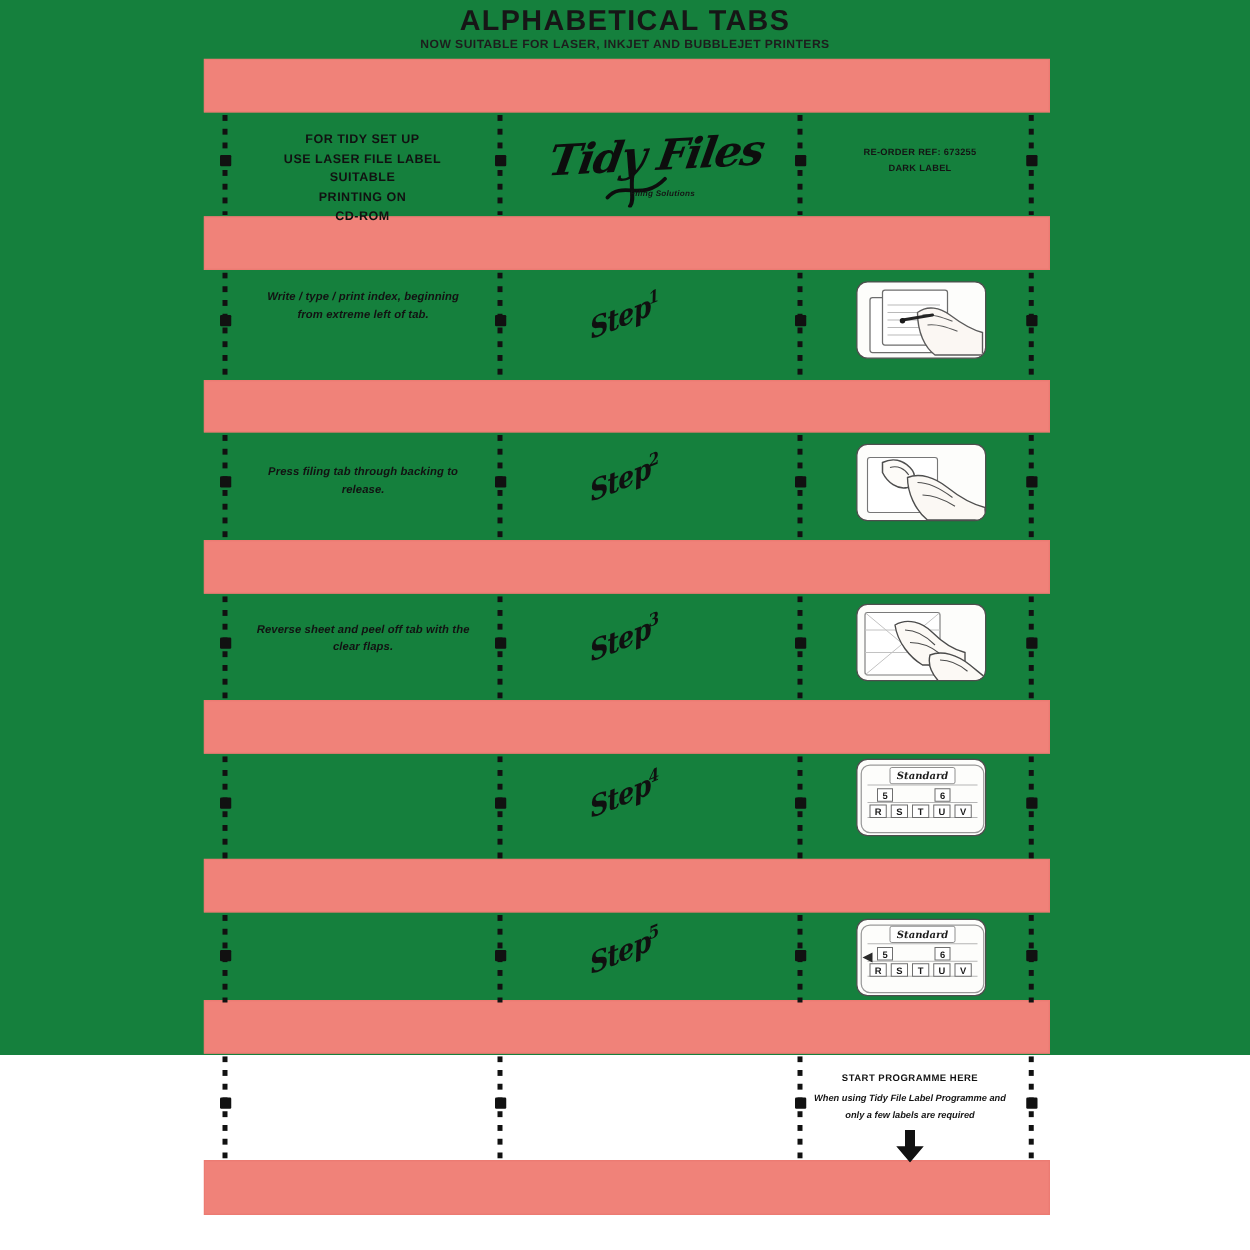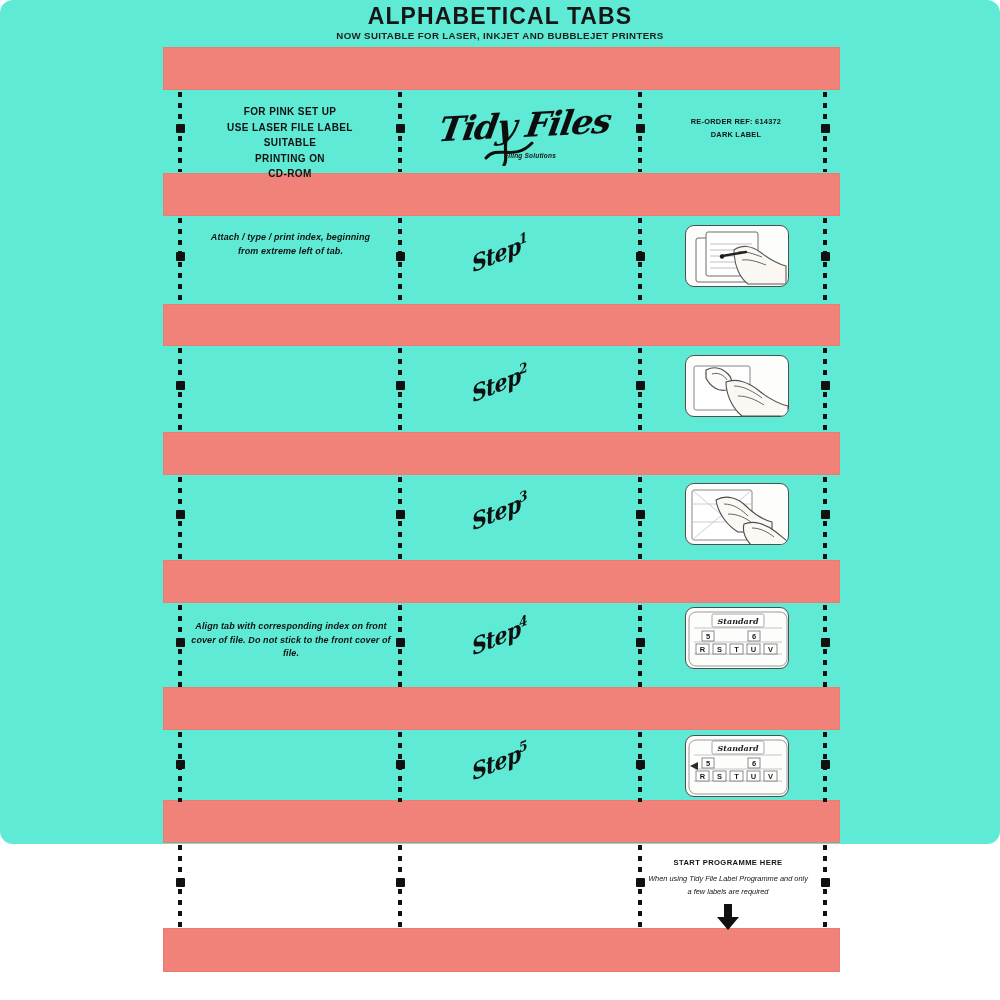--- a/index.html
+++ b/index.html
@@ -6,22 +6,21 @@
   html, body {
     width: 1000px; height: 1000px;
     background: #ffffff;
     font-family: "Liberation Sans", sans-serif;
     overflow: hidden;
   }
 
   #sheet {
     position: relative;
     width: 1000px; height: 844px;
-    background: #5eead4;
-    border-radius: 13px;
+    background: #15803d;
   }
 
   
   #header {
     position: absolute;
     left: 0; top: 4px;
     width: 1000px;
     text-align: center;
   }
   #doc-title {
@@ -172,21 +171,21 @@
   }
   #start-print .sp-title {
     font-size: 7.6px;
     font-weight: bold;
     letter-spacing: .4px;
     color: #131313;
   }
   #start-print .sp-body {
     margin-top: 6px;
     font-size: 7.4px;
-    font-weight: normal;
+    font-weight: bold;
     font-style: italic;
     line-height: 1.75;
     color: #141414;
   }
   #start-print .sp-arrow {
     margin: 5px auto 0;
     width: 26px; height: 26px;
   }
 </style>
 </head>
@@ -293,42 +292,42 @@
       <span class="reg" style="top:33px;"></span>
     </div>
   <div class="perf" style="left:638px; top:845px; height:82px;">
       <span class="reg" style="top:33px;"></span>
     </div>
   <div class="perf" style="left:823px; top:845px; height:82px;">
       <span class="reg" style="top:33px;"></span>
     </div>
 
   <div class="setup-text">
-    <div>FOR PINK SET UP</div>
+    <div>FOR TIDY SET UP</div>
     <div>USE LASER FILE LABEL</div>
     <div>SUITABLE</div>
     <div>PRINTING ON</div>
     <div>CD-ROM</div>
   </div>
 
   <div id="logo">
     <span class="wordmark">Tidy Files</span>
     <svg class="swoosh" viewBox="0 0 52 28">
       <path d="M2 20 C14 6, 30 24, 48 5" stroke="#0d0d0d" stroke-width="3" fill="none" stroke-linecap="round"></path>
       <path d="M22 2 C20 12, 24 22, 20 27" stroke="#0d0d0d" stroke-width="3.2" fill="none" stroke-linecap="round"></path>
     </svg>
     <span class="tagline">Filing Solutions</span>
   </div>
 
   <div id="reorder">
-    <div>RE-ORDER REF: 614372</div>
+    <div>RE-ORDER REF: 673255</div>
     <div>DARK LABEL</div>
   </div>
 
-  <div class="cell-text" style="left:203px;top:231px;width:175px;">Attach / type / print index, beginning from extreme left of tab.</div>
+  <div class="cell-text" style="left:203px;top:231px;width:175px;">Write / type / print index, beginning from extreme left of tab.</div>
   <div class="step-label" style="left:470px;top:240px;">
     <span>Step</span><sup>1</sup>
   </div>
   <div class="illus" style="left:685px;top:225px;">
     <svg viewBox="0 0 104 62" width="104" height="62">
       <rect x="10" y="12" width="52" height="44" rx="2" fill="#fff" stroke="#6d6d6d" stroke-width="1"></rect>
       <rect x="20" y="6" width="52" height="44" rx="2" fill="#fff" stroke="#6d6d6d" stroke-width="1"></rect>
       <g stroke="#b9b9b9" stroke-width=".9">
         <line x1="24" y1="18" x2="66" y2="18"></line>
           <line x1="24" y1="24" x2="66" y2="24"></line>
@@ -337,55 +336,56 @@
         <line x1="24" y1="42" x2="66" y2="42"></line>
       </g>
       <path d="M48 24 C56 18, 66 20, 74 26 C82 32, 92 38, 100 40 L100 58 L62 58 C54 52, 48 40, 48 24 Z" fill="#fbf7f3" stroke="#5b5b5b" stroke-width="1.1"></path>
       <path d="M52 26 C60 25, 68 28, 76 31" stroke="#5b5b5b" stroke-width=".9" fill="none"></path>
       <path d="M56 34 C64 33, 72 36, 80 39" stroke="#5b5b5b" stroke-width=".9" fill="none"></path>
       <path d="M36 30 L60 26" stroke="#232323" stroke-width="2.4" stroke-linecap="round"></path>
       <circle cx="36" cy="30.5" r="2.2" fill="#1a1a1a"></circle>
     </svg>
   </div>
 
+  <div class="cell-text" style="left:203px;top:371px;width:175px;">Press filing tab through backing to release.</div>
   <div class="step-label" style="left:470px;top:370px;">
     <span>Step</span><sup>2</sup>
   </div>
   <div class="illus" style="left:685px;top:355px;">
     <svg viewBox="0 0 104 62" width="104" height="62">
       <rect x="8" y="10" width="56" height="44" rx="2" fill="#fff" stroke="#777" stroke-width=".9"></rect>
       <path d="M20 14 C28 10, 36 12, 42 18 C48 24, 46 32, 40 34 C32 36, 24 30, 20 22 Z" fill="#fdfbf8" stroke="#4f4f4f" stroke-width="1.2"></path>
       <path d="M26 18 C32 16, 38 19, 41 24" stroke="#4f4f4f" stroke-width=".9" fill="none"></path>
       <path d="M40 26 C50 22, 62 26, 72 34 C82 42, 94 48, 102 50 L102 60 L56 60 C46 52, 40 38, 40 26 Z" fill="#fbf8f4" stroke="#4f4f4f" stroke-width="1.1"></path>
       <path d="M48 30 C58 30, 68 36, 76 42" stroke="#4f4f4f" stroke-width=".85" fill="none"></path>
       <path d="M52 40 C62 40, 70 44, 78 49" stroke="#4f4f4f" stroke-width=".85" fill="none"></path>
     </svg>
   </div>
 
+  <div class="cell-text" style="left:203px;top:497px;width:175px;">Reverse sheet and peel off tab with the clear flaps.</div>
   <div class="step-label" style="left:470px;top:498px;">
     <span>Step</span><sup>3</sup>
   </div>
   <div class="illus" style="left:685px;top:483px;">
     <svg viewBox="0 0 104 62" width="104" height="62">
       <rect x="6" y="6" width="60" height="50" rx="2" fill="#fff" stroke="#7a7a7a" stroke-width=".9"></rect>
       <g stroke="#c2c2c2" stroke-width=".8">
         <line x1="6" y1="6" x2="66" y2="56"></line>
           <line x1="66" y1="6" x2="6" y2="56"></line>
         <line x1="6" y1="20" x2="66" y2="20"></line>
           <line x1="6" y1="38" x2="66" y2="38"></line>
       </g>
       <path d="M30 16 C40 10, 52 14, 60 22 C68 30, 78 36, 86 38 L86 48 L52 48 C42 42, 32 30, 30 16 Z" fill="#fcf9f5" stroke="#4b4b4b" stroke-width="1.1"></path>
       <path d="M38 20 C48 20, 56 26, 62 32" stroke="#4b4b4b" stroke-width=".85" fill="none"></path>
       <path d="M42 30 C52 30, 60 34, 66 39" stroke="#4b4b4b" stroke-width=".85" fill="none"></path>
       <path d="M58 40 C68 36, 80 40, 90 48 C96 53, 100 56, 102 58 L102 62 L66 62 C60 56, 56 48, 58 40 Z" fill="#fcf9f5" stroke="#4b4b4b" stroke-width="1.1"></path>
       <path d="M66 44 C74 44, 82 48, 88 53" stroke="#4b4b4b" stroke-width=".85" fill="none"></path>
     </svg>
   </div>
 
-  <div class="cell-text" style="left:188px;top:620px;width:206px;">Align tab with corresponding index on front cover of file. Do not stick to the front cover of file.</div>
   <div class="step-label" style="left:470px;top:623px;">
     <span>Step</span><sup>4</sup>
   </div>
   <div class="illus" style="left:685px;top:607px;">
     <svg viewBox="0 0 104 62" width="104" height="62">
       <rect x="3" y="4" width="98" height="54" rx="7" fill="#fdfdfb" stroke="#9a9a9a" stroke-width="1"></rect>
       <rect x="26" y="6" width="52" height="13" rx="1.5" fill="#fff" stroke="#8f8f8f" stroke-width=".8"></rect>
       <text x="52" y="15.5" font-family="DejaVu Serif, serif" font-size="8" font-style="italic" font-weight="bold" fill="#1c1c1c" text-anchor="middle">Standard</text>
       <line x1="8" y1="20" x2="96" y2="20" stroke="#b5b5b5" stroke-width=".8"></line>
       <line x1="8" y1="34" x2="96" y2="34" stroke="#b5b5b5" stroke-width=".8"></line>

